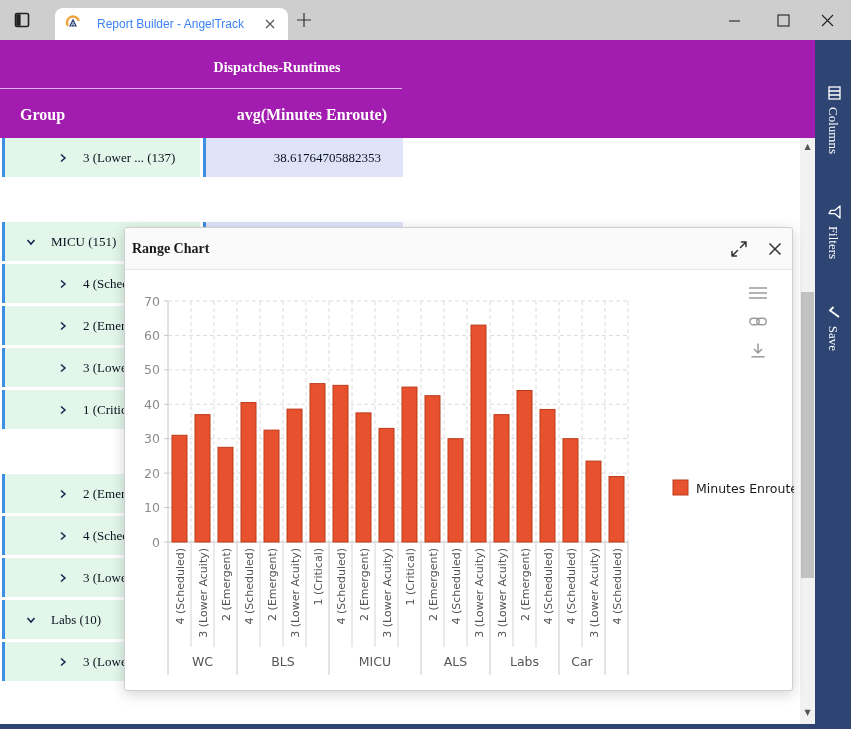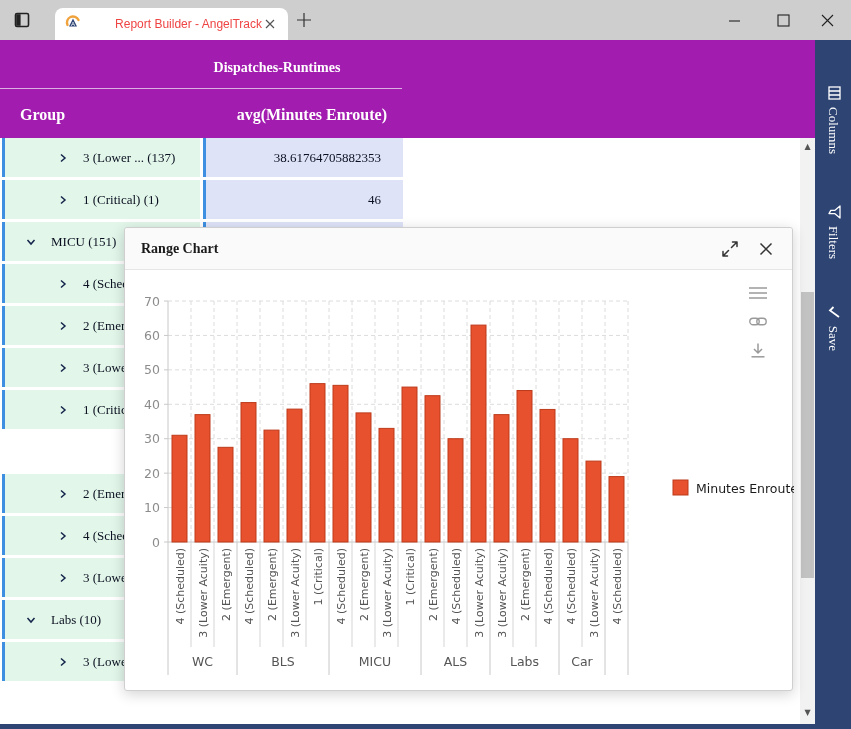--- a/index.html
+++ b/index.html
@@ -5,22 +5,22 @@
   * { margin:0; padding:0; box-sizing:border-box; }
   html,body { width:851px; height:729px; overflow:hidden; background:#fff;
               font-family:"Liberation Serif", serif; }
   #stage { position:relative; width:851px; height:729px; background:#fff; }
 
   
   .titlebar { position:absolute; left:0; top:0; width:851px; height:40px; background:#cecece; }
   .tab-actions { position:absolute; left:13px; top:11px; width:18px; height:18px; cursor:pointer; }
   .tab { position:absolute; left:55px; top:8px; width:233px; height:32px; background:#fff;
          border-radius:8px 8px 0 0; display:flex; align-items:center; padding:0 10px; }
-  .tab-title { font-family:"Liberation Sans", sans-serif; font-size:12px; color:#ef4444;
-               margin-left:0; flex:1; white-space:nowrap; overflow:hidden;text-align:right; }
+  .tab-title { font-family:"Liberation Sans", sans-serif; font-size:12px; color:#3b82f6;
+               margin-left:16px; flex:1; white-space:nowrap; overflow:hidden; }
   .tab-close { width:16px; height:16px; display:flex; align-items:center; justify-content:center; cursor:pointer; }
   .newtab { position:absolute; left:296px; top:12px; width:16px; height:16px; cursor:pointer; }
   .winbtn { position:absolute; top:13px; width:15px; height:15px; cursor:pointer; }
 
   
   .report-header { position:absolute; left:0; top:40px; width:815px; height:98px; background:#a21caf; }
   .report-title { position:absolute; left:277px; top:20px; transform:translateX(-50%);
                   color:#fff; font-weight:bold; font-size:14px; white-space:nowrap; }
   .report-title-rule { position:absolute; left:0; top:48px; width:402px; height:1px;
                        background:rgba(255,255,255,.65); }
@@ -53,21 +53,21 @@
   .sidebar { position:absolute; left:815px; top:40px; width:36px; height:689px; background:#2e4574; }
   .side-item { position:absolute; left:797px; width:72px; height:36px; display:flex;
                align-items:center; justify-content:center; gap:7px; transform:rotate(90deg);
                color:#fff; font-size:13px; cursor:pointer; white-space:nowrap; }
 
   
   .modal { position:absolute; left:124px; top:227px; width:669px; height:464px; background:#fff;
            border:1px solid #cfcfcf; border-radius:3px; box-shadow:0 3px 14px rgba(0,0,0,.18); }
   .modal-header { position:absolute; left:0; top:0; width:100%; height:42px; background:#fafafa;
                   border-bottom:1px solid #e6e6e6; border-radius:3px 3px 0 0;
-                  display:flex; align-items:center; padding:0 16px; }
+                  display:flex; align-items:center; padding:0 7px; }
   .modal-title { font-weight:bold; font-size:14px; color:#1a1a1a; flex:1; }
   .mh-icon { width:20px; height:20px; display:flex; align-items:center; justify-content:center;
              cursor:pointer; margin-left:16px; }
   .chart-wrap { position:absolute; left:0; top:42px; width:669px; height:421px; }
   .chart-tool { position:absolute; right:25px; width:18px; height:16px; cursor:pointer; }
 </style>
 </head>
 <body>
 
 <div id="stage">
@@ -128,33 +128,20 @@
         <div class="cell group">
           <span class="chev">
             <svg width="12" height="12" viewBox="0 0 12 12">
               <path d="M4 2.5 L8 6 L4 9.5" fill="none" stroke="#14244a" stroke-width="1.5"></path>
             </svg>
           </span>
           <span>3 (Lower ... (137)</span>
         </div>
         <div class="cell value">
           <span>38.61764705882353</span>
-        </div>
-      </div>
-      <div class="trow ind1" style="top: 42px;">
-        <div class="cell group">
-          <span class="chev">
-            <svg width="12" height="12" viewBox="0 0 12 12">
-              <path d="M4 2.5 L8 6 L4 9.5" fill="none" stroke="#14244a" stroke-width="1.5"></path>
-            </svg>
-          </span>
-          <span>1 (Critical) (1)</span>
-        </div>
-        <div class="cell value">
-          <span>46</span>
         </div>
       </div>
       <div class="trow ind0" style="top: 84px;">
         <div class="cell group">
           <span class="chev">
             <svg width="12" height="12" viewBox="0 0 12 12">
               <path d="M2.5 4 L6 8 L9.5 4" fill="none" stroke="#14244a" stroke-width="1.5"></path>
             </svg>
           </span>
           <span>MICU (151)</span>

